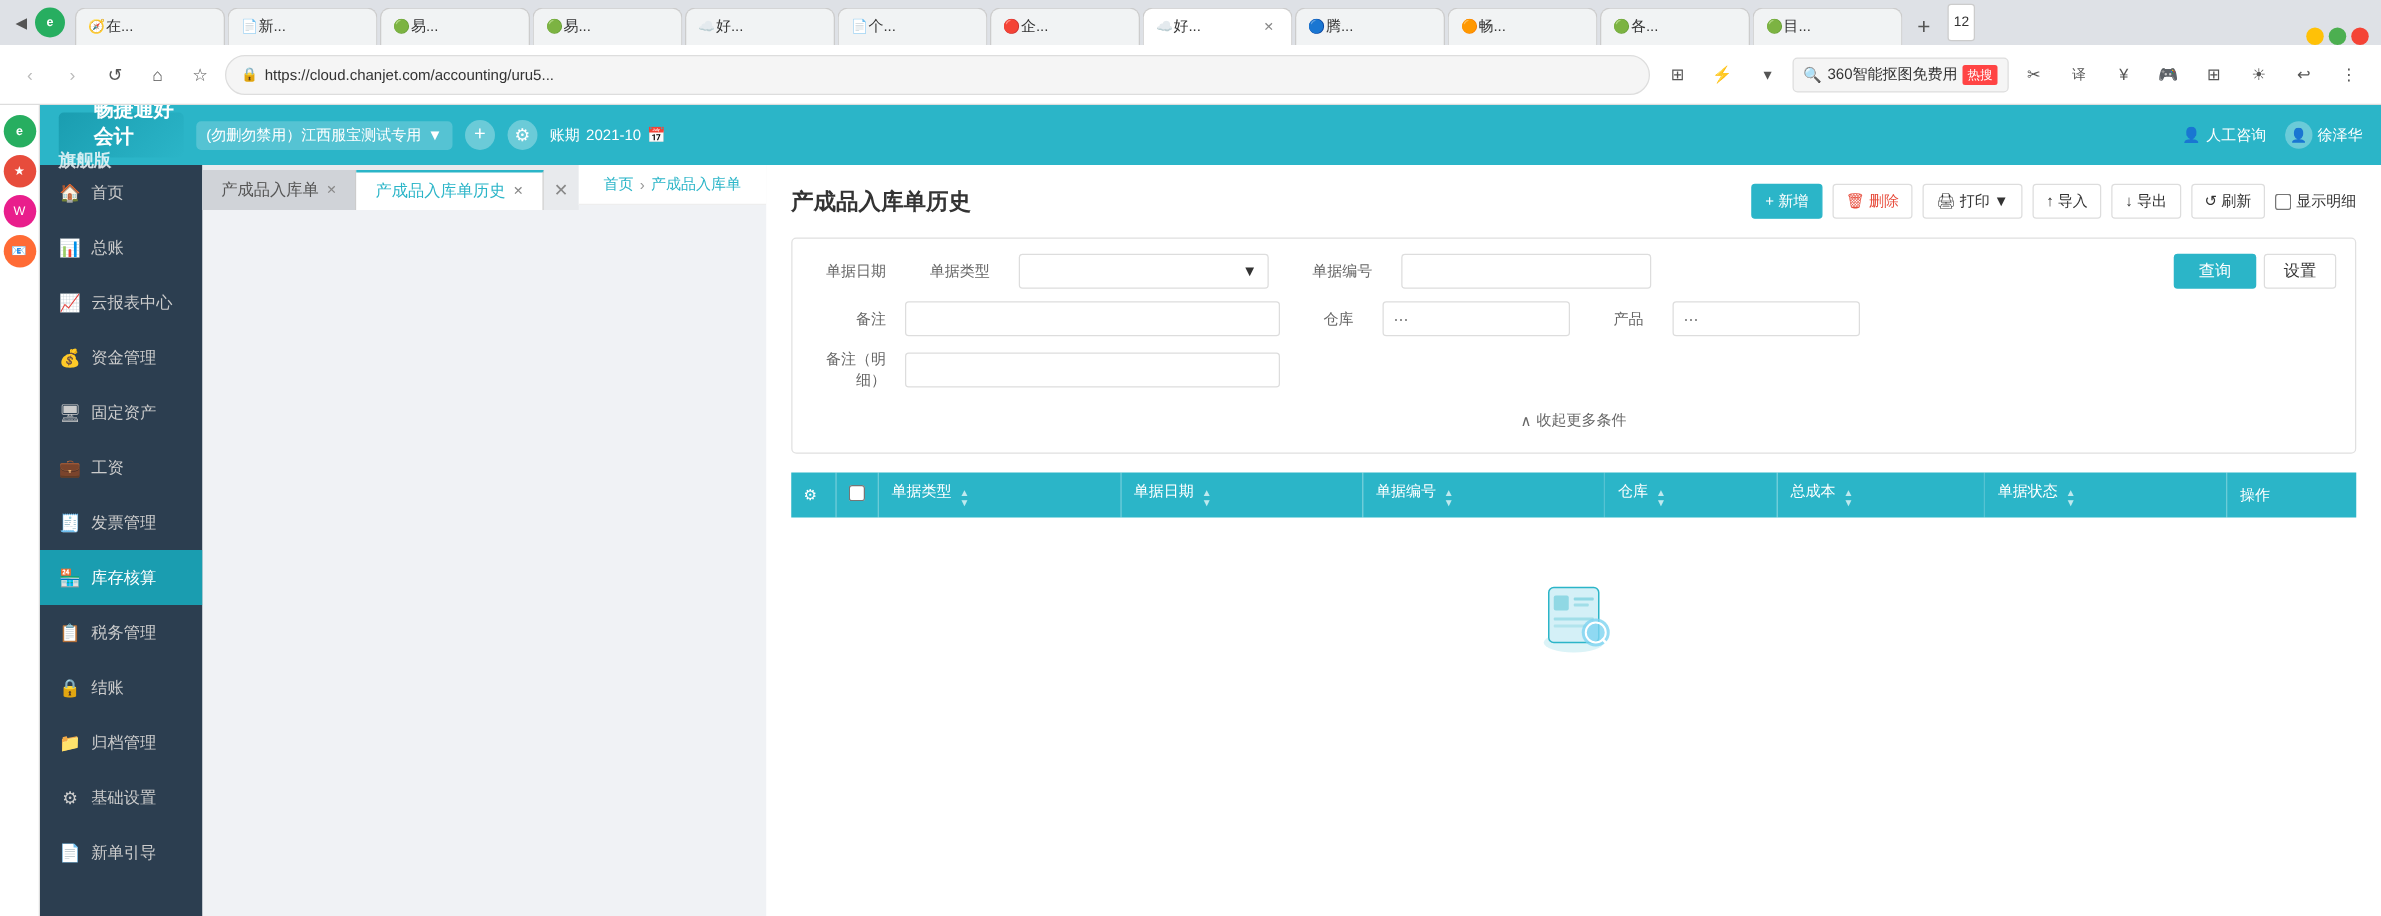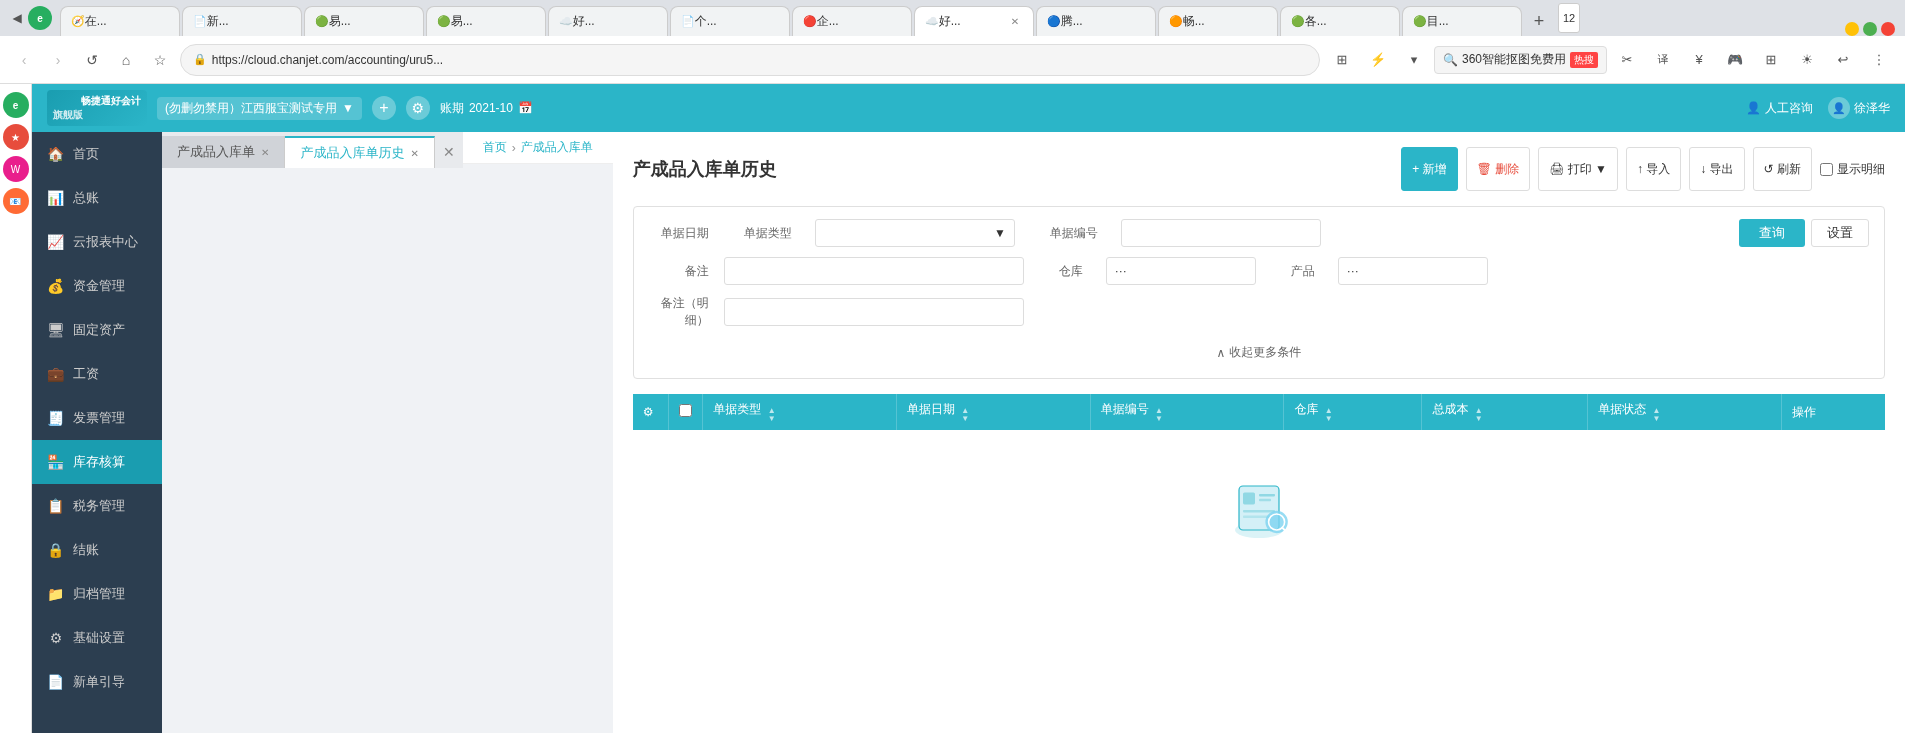--- a/index.html
+++ b/index.html
@@ -60,21 +60,21 @@
     .page-tab-close { font-size: 10px; color: #888; cursor: pointer; }
     .breadcrumb { height: 32px; background: #fff; display: flex; align-items: center; padding: 0 20px; font-size: 12px; color: #666; gap: 5px; border-bottom: 1px solid #eee; }
     .breadcrumb-sep { color: #999; }
 
     
     .content-area { flex: 1; background: #fff; padding: 15px 20px; overflow-y: auto; }
     .page-title { font-size: 18px; font-weight: bold; color: #333; margin-bottom: 15px; }
 
     
     .content-toolbar { display: flex; align-items: center; gap: 8px; margin-bottom: 15px; justify-content: flex-end; }
-    .toolbar-btn { height: 44px; padding: 0 10px; border: 1px solid #ddd; border-radius: 3px; background: #fff; font-size: 12px; color: #333; cursor: pointer; display: flex; align-items: center; gap: 4px; }
+    .toolbar-btn { height: 28px; padding: 0 10px; border: 1px solid #ddd; border-radius: 3px; background: #fff; font-size: 12px; color: #333; cursor: pointer; display: flex; align-items: center; gap: 4px; }
     .toolbar-btn.primary { background: #2bb5c8; color: #fff; border-color: #2bb5c8; }
     .toolbar-btn.danger { color: #e74c3c; }
     .show-columns-cb { display: flex; align-items: center; gap: 4px; font-size: 12px; color: #333; cursor: pointer; }
 
     
     .filter-area { background: #fff; border: 1px solid #e0e0e0; border-radius: 4px; padding: 12px 15px; margin-bottom: 15px; }
     .filter-row { display: flex; align-items: center; gap: 15px; margin-bottom: 10px; }
     .filter-row:last-child { margin-bottom: 0; }
     .filter-label { width: 60px; color: #666; font-size: 12px; text-align: right; flex-shrink: 0; }
     .filter-date-group { display: flex; align-items: center; gap: 6px; }
@@ -213,22 +213,22 @@
       <div class="bs-icon" style="background:#e74c3c;color:#fff;font-size:10px;">★</div>
       <div class="bs-icon" style="background:#e91e8c;color:#fff;font-size:10px;">W</div>
       <div class="bs-icon" style="background:#ff6b35;color:#fff;font-size:10px;">📧</div>
     </div>
 
     <div class="app-container">
 
       <div class="app-header">
         <div class="app-logo">
           <div>
-            <div style="font-size:10px;font-weight:bold;margin-left:28px;">畅捷通好会计</div>
-            <div style="font-size:10px;opacity:0.8;">旗舰版</div>
+            <div style="font-size:16px;font-weight:bold;margin-left:28px;">畅捷通好会计</div>
+            <div style="font-size:14px;opacity:0.8;">旗舰版</div>
           </div>
         </div>
 
         <div class="account-selector">
           <span>(勿删勿禁用）江西服宝测试专用</span>
           <span>▼</span>
         </div>
 
         <button style="width:24px;height:24px;border-radius:50%;border:none;background:rgba(255,255,255,0.3);color:#fff;font-size:16px;cursor:pointer;display:flex;align-items:center;justify-content:center;">+</button>
         <button style="width:24px;height:24px;border-radius:50%;border:none;background:rgba(255,255,255,0.3);color:#fff;font-size:14px;cursor:pointer;display:flex;align-items:center;justify-content:center;">⚙</button>

